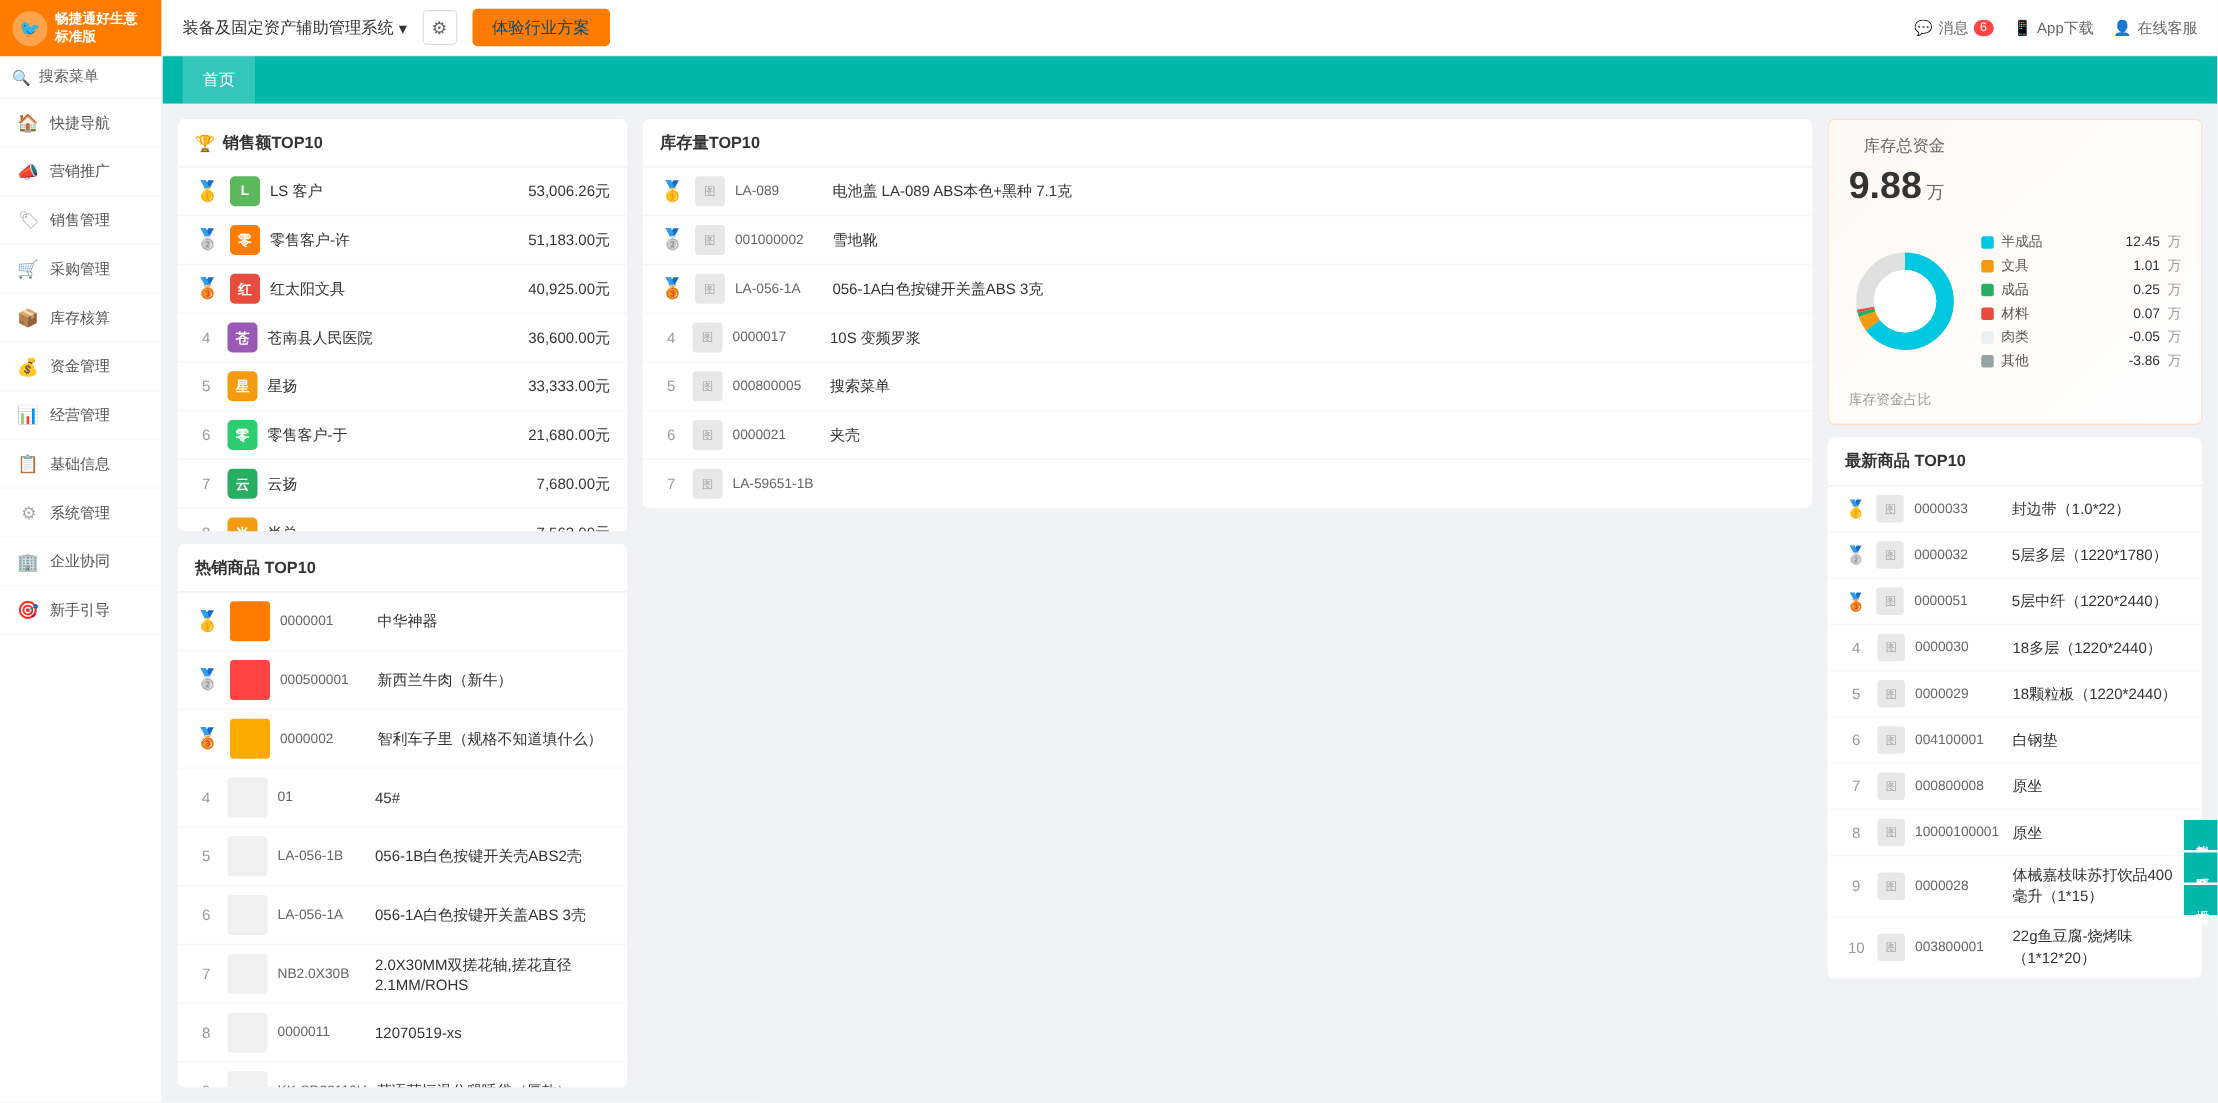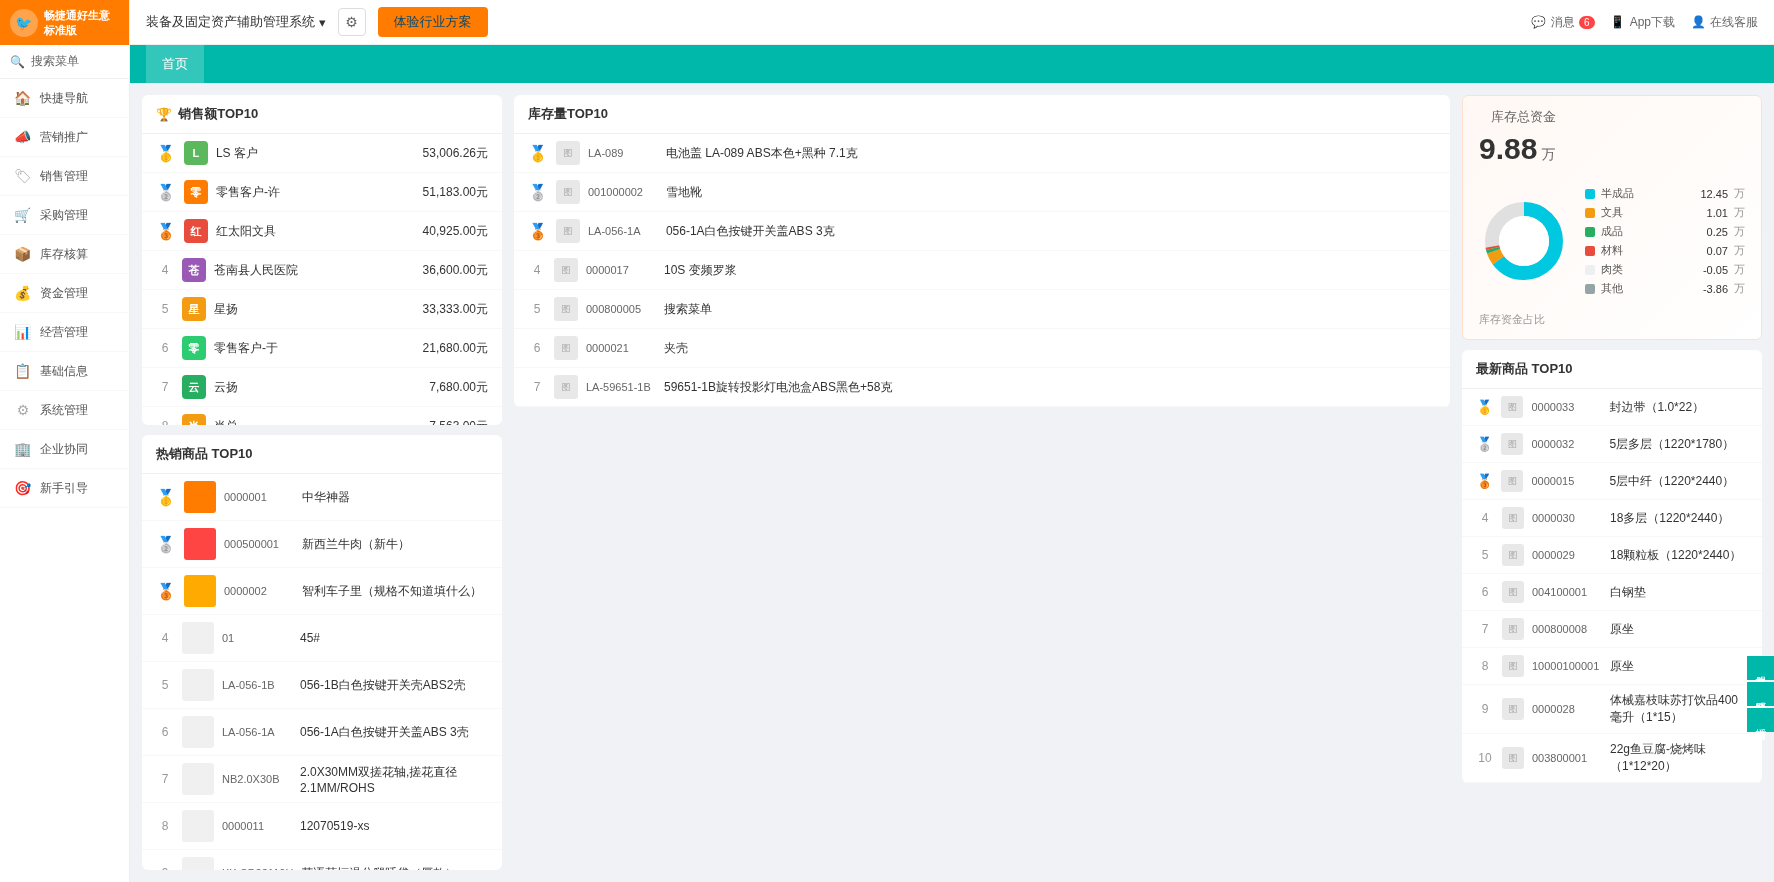--- a/index.html
+++ b/index.html
@@ -578,21 +578,20 @@
             <div class="inv-row">
     <span class="rank-num">6</span>
     <div class="inv-img">图</div>
     <span class="inv-code">0000021</span>
     <span class="inv-name">夹壳</span>
   </div>
             <div class="inv-row">
     <span class="rank-num">7</span>
     <div class="inv-img">图</div>
     <span class="inv-code">LA-59651-1B</span>
-    <span class="inv-name">59651-1B旋转投影灯电池盒ABS黑色+58克</span>
   </div>
           </div>
       </div>
     </div>
 
     <div class="right-col">
 
       <div class="card inv-summary-card">
         <div style="padding:12px 28px 4px; font-size:13px; color:#666;">
           <span>库存总资金</span>
@@ -671,21 +670,21 @@
   </div>
             <div class="new-prod-row">
     <span style="font-size:14px;">🥈</span>
     <div class="new-prod-img">图</div>
     <span class="inv-code">0000032</span>
     <span class="rank-name">5层多层（1220*1780）</span>
   </div>
             <div class="new-prod-row">
     <span style="font-size:14px;">🥉</span>
     <div class="new-prod-img">图</div>
-    <span class="inv-code">0000015</span>
+    <span class="inv-code">0000051</span>
     <span class="rank-name">5层中纤（1220*2440）</span>
   </div>
             <div class="new-prod-row">
     <span class="rank-num">4</span>
     <div class="new-prod-img">图</div>
     <span class="inv-code">0000030</span>
     <span class="rank-name">18多层（1220*2440）</span>
   </div>
             <div class="new-prod-row">
     <span class="rank-num">5</span>

